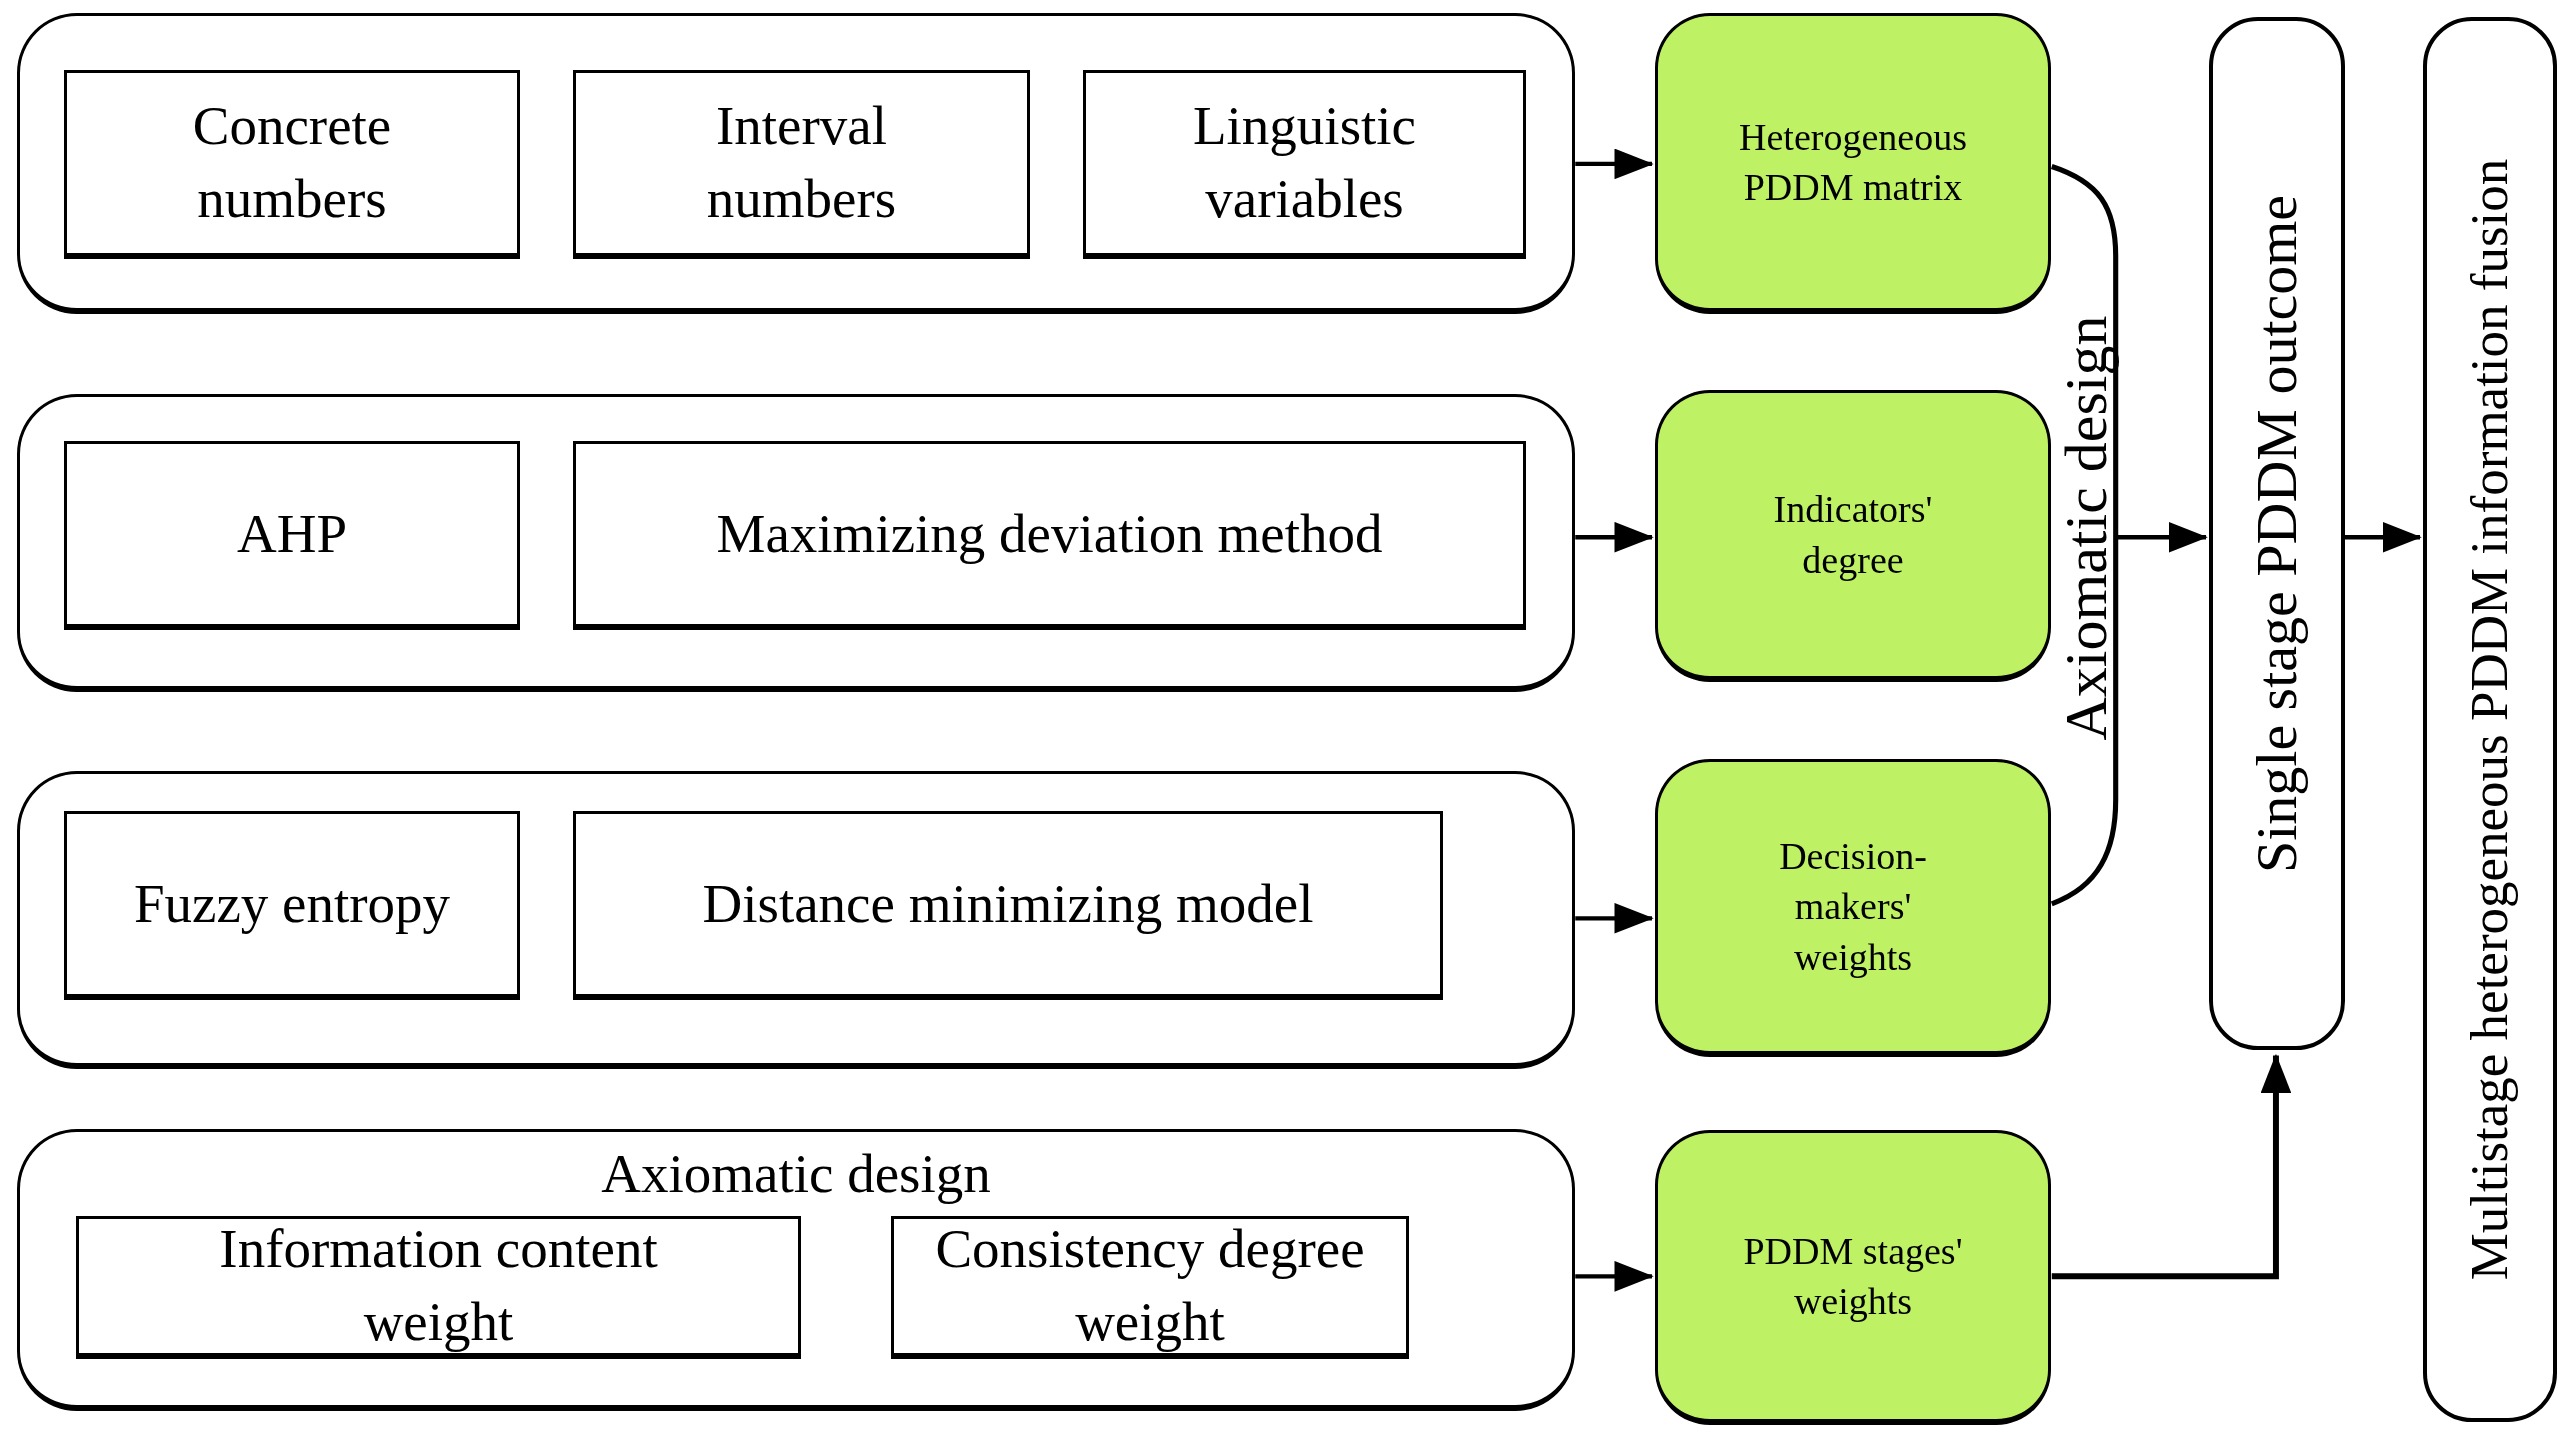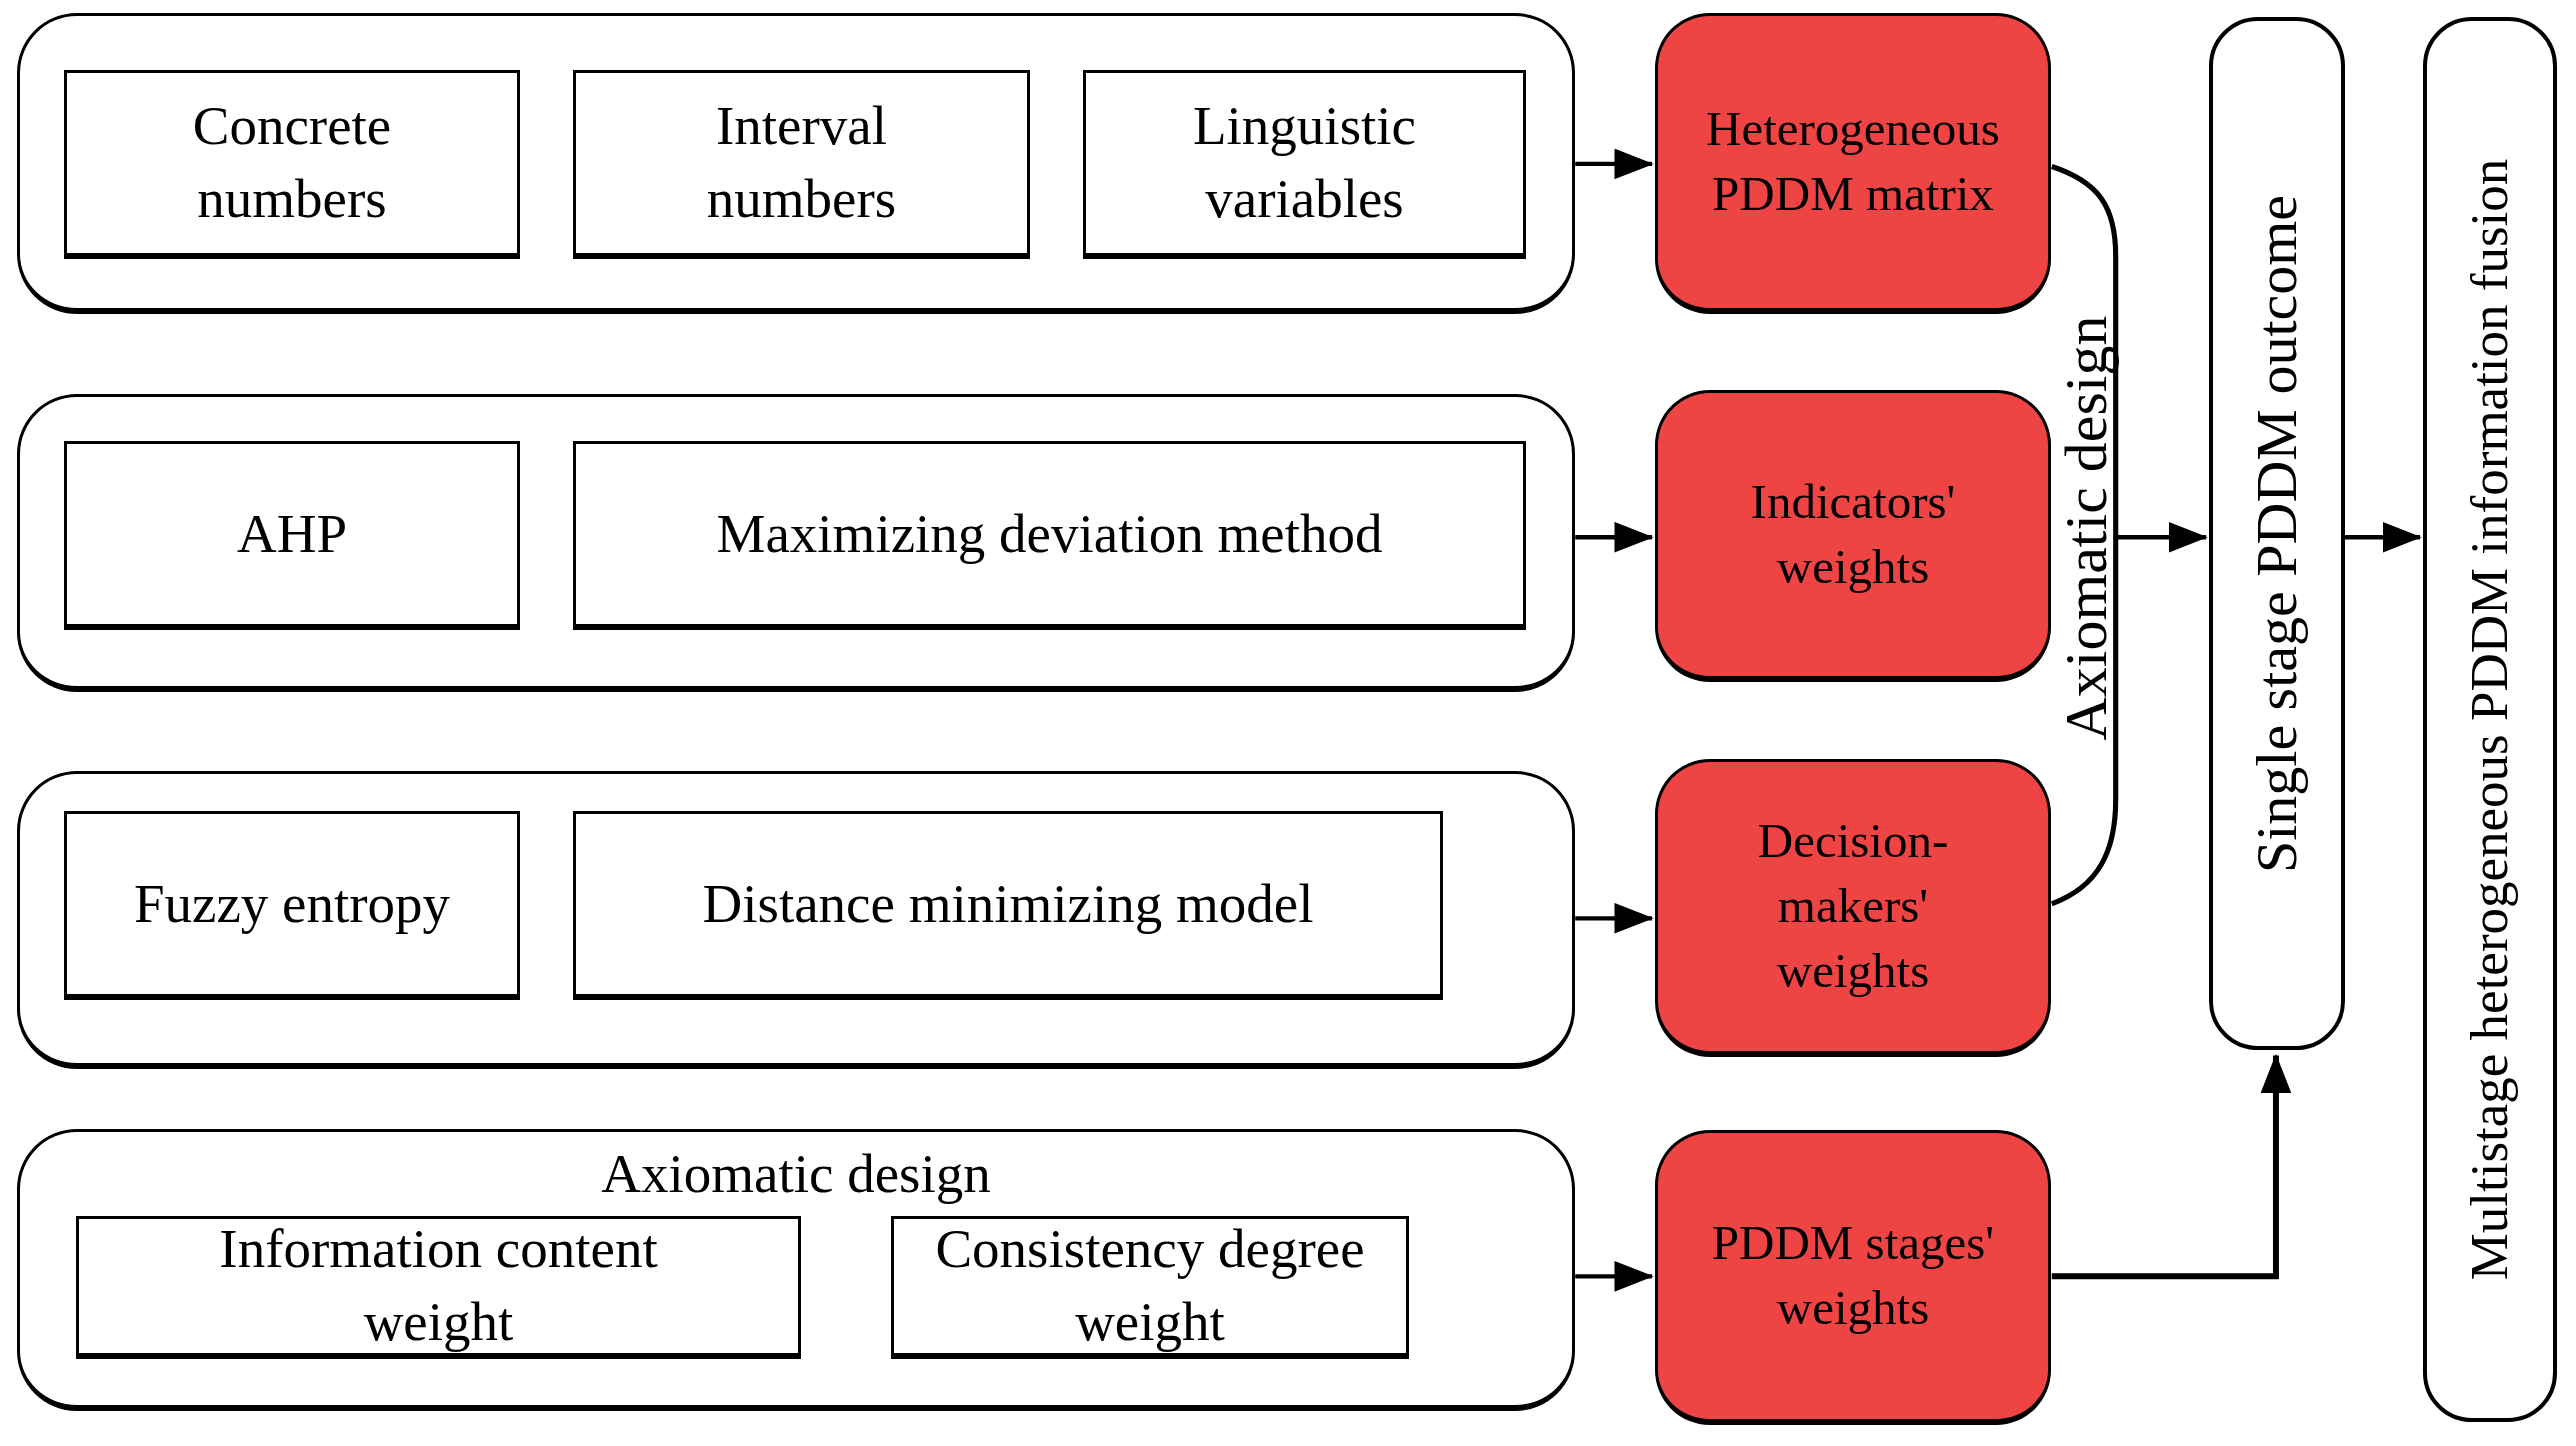--- a/index.html
+++ b/index.html
@@ -42,27 +42,27 @@
     white-space: pre-line;
     font-size: 55px;
     line-height: 1.32;
   }
   .round {
     position: absolute;
     box-sizing: border-box;
     border: 3.4px solid #000;
     border-bottom-width: 6px;
     border-radius: 55px;
-    background: #ef4444;
+    background: #bef264;
     display: flex;
     align-items: center;
     justify-content: center;
     text-align: center;
     white-space: pre-line;
-    font-size: 49px;
+    font-size: 38px;
     line-height: 1.32;
   }
   .tall {
     position: absolute;
     box-sizing: border-box;
     border: 4.3px solid #000;
     border-radius: 49px;
     background: #fff;
     display: flex;
     align-items: center;
@@ -139,21 +139,21 @@
   <div class="group" style="left:17px; top:1129px; width:1558px; height:282px;"></div>
   <div class="group-label" style="left:17px; top:1144px; width:1558px;">Axiomatic design</div>
   <div class="rect" style="left:64px; top:1216px; width:725px; height:143px;margin-left:12px;">Information content
 weight</div>
   <div class="rect" style="left:891px; top:1216px; width:518px; height:143px;">Consistency degree
 weight</div>
 
   <div class="round" style="left:1655px; top:12.8px; width:396px; height:301px;">Heterogeneous
 PDDM matrix</div>
   <div class="round" style="left:1655px; top:390px; width:396px; height:292px;">Indicators'
-weights</div>
+degree</div>
   <div class="round" style="left:1655px; top:759px; width:396px; height:298px;">Decision-
 makers'
 weights</div>
   <div class="round" style="left:1655px; top:1130px; width:396px; height:295px;">PDDM stages'
 weights</div>
 
   <div class="bracket-label">Axiomatic design</div>
 
   <div class="tall" style="left:2209px; top:17px; width:136px; height:1033px;">
     <div class="vtext">Single stage PDDM outcome</div>

